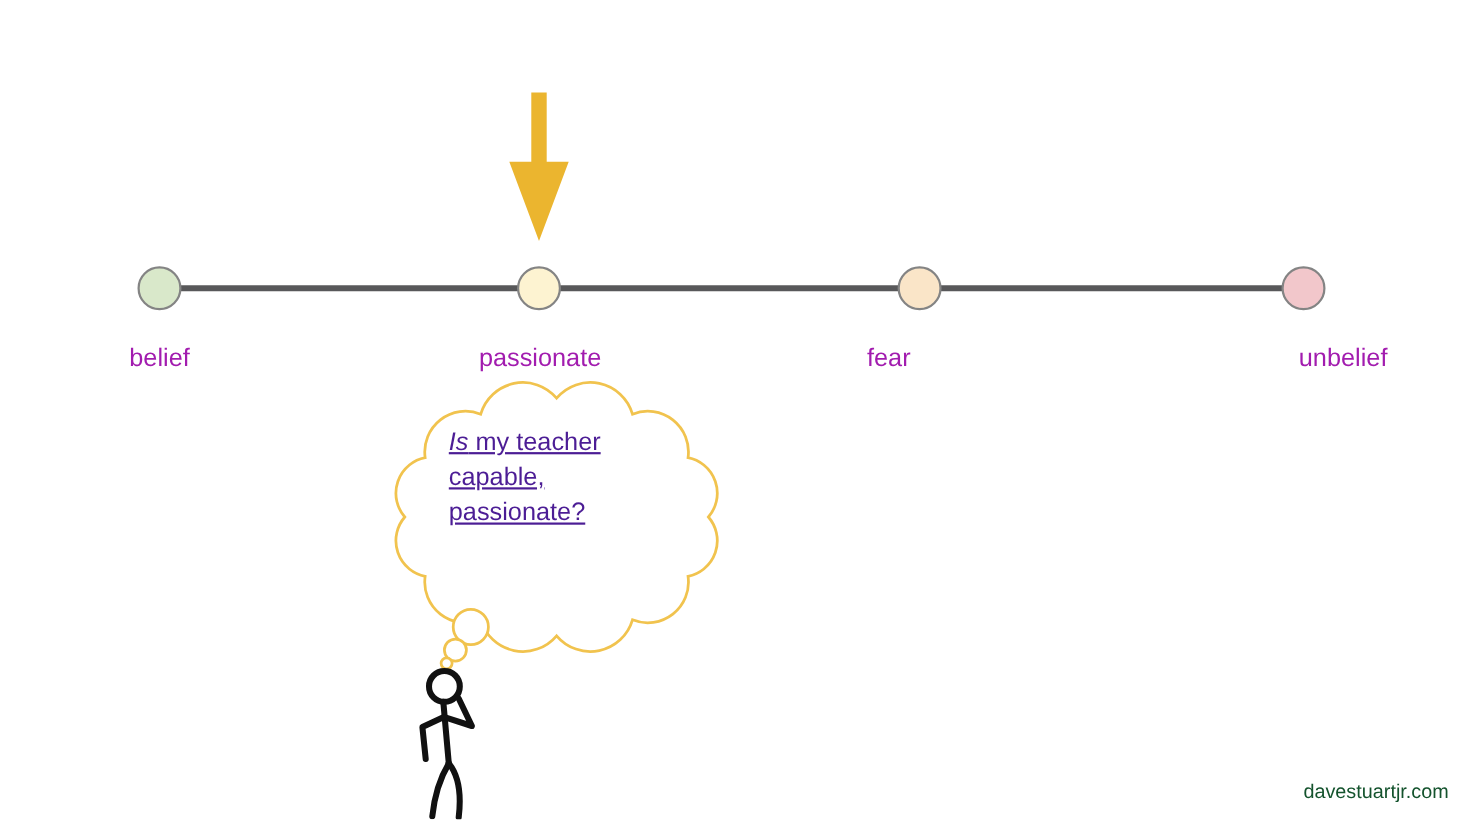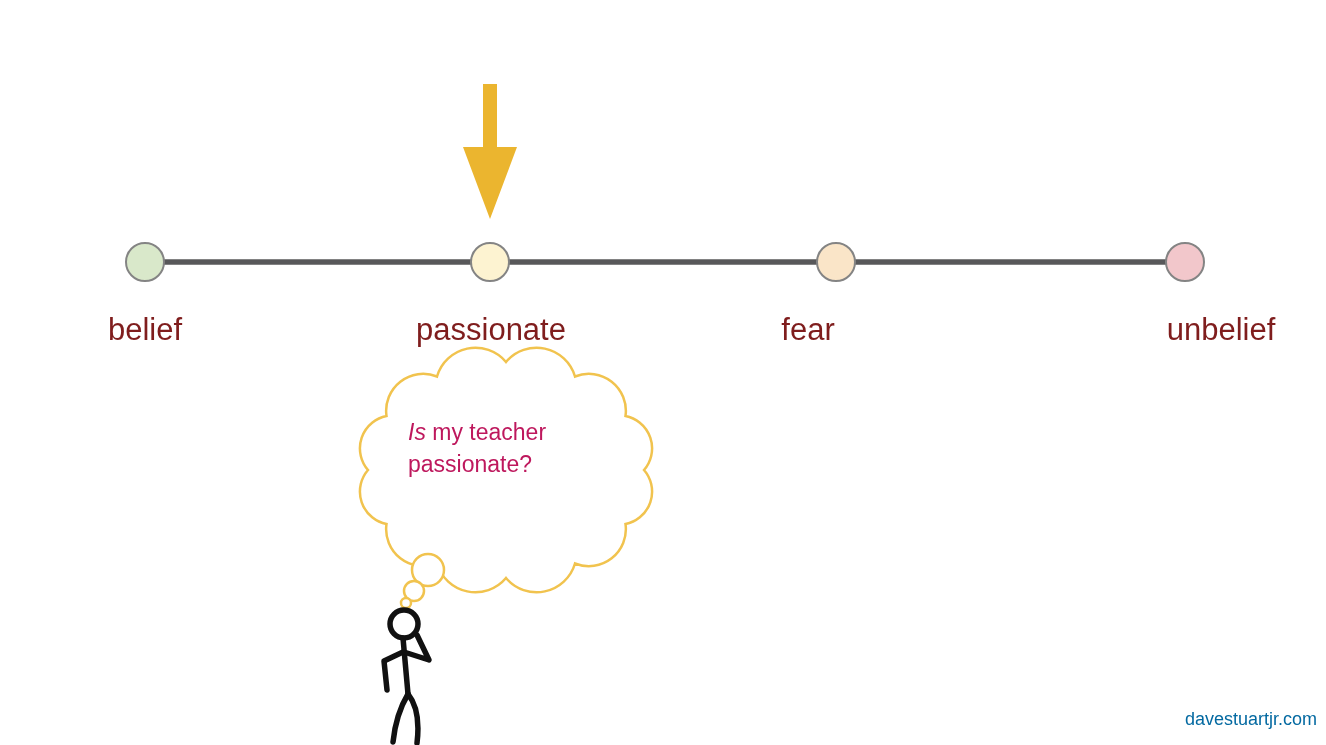--- a/index.html
+++ b/index.html
@@ -13,39 +13,40 @@
   }
   .diagram-svg {
     position: absolute;
     left: 0; top: 0;
     width: 1326px; height: 745px;
   }
   .node-label {
     position: absolute;
     top: 312px;
     transform: translateX(-50%);
-    font-size: 31px;
-    color: #7f1d1d;
+    font-size: 23px;
+    color: #a21caf;
     white-space: nowrap;
   }
   .bubble-text {
     position: absolute;
     left: 408px;
-    top: 416px;
+    top: 385px;
     font-size: 23px;
     line-height: 32px;
-    color: #be185d;
+    color: #4c1d95;
+    text-decoration: underline;
   }
   .bubble-text .it { font-style: italic; }
   .watermark {
     position: absolute;
     top: 709px;
     right: 9px;
     font-size: 18px;
-    color: #0369a1;
+    color: #14532d;
   }
 </style>
 </head>
 <body>
 
 <div class="canvas">
 
   <svg class="diagram-svg" viewBox="0 0 1326 745">
 
     <polygon points="483,84 497,84 497,147 517,147 490,219 463,147 483,147" fill="#ebb52f"></polygon>
@@ -88,18 +89,19 @@
     </g>
   </svg>
 
   <div class="node-label" style="left:145px">belief</div>
   <div class="node-label" style="left:491px">passionate</div>
   <div class="node-label" style="left:808px">fear</div>
   <div class="node-label" style="left:1221px">unbelief</div>
 
   <div class="bubble-text">
     <div><span class="it">Is</span><span> my teacher</span></div>
+    <div><span class="it"></span><span>capable,</span></div>
     <div><span class="it"></span><span>passionate?</span></div>
   </div>
 
   <div class="watermark">davestuartjr.com</div>
 
 </div>
 
 </body></html>

